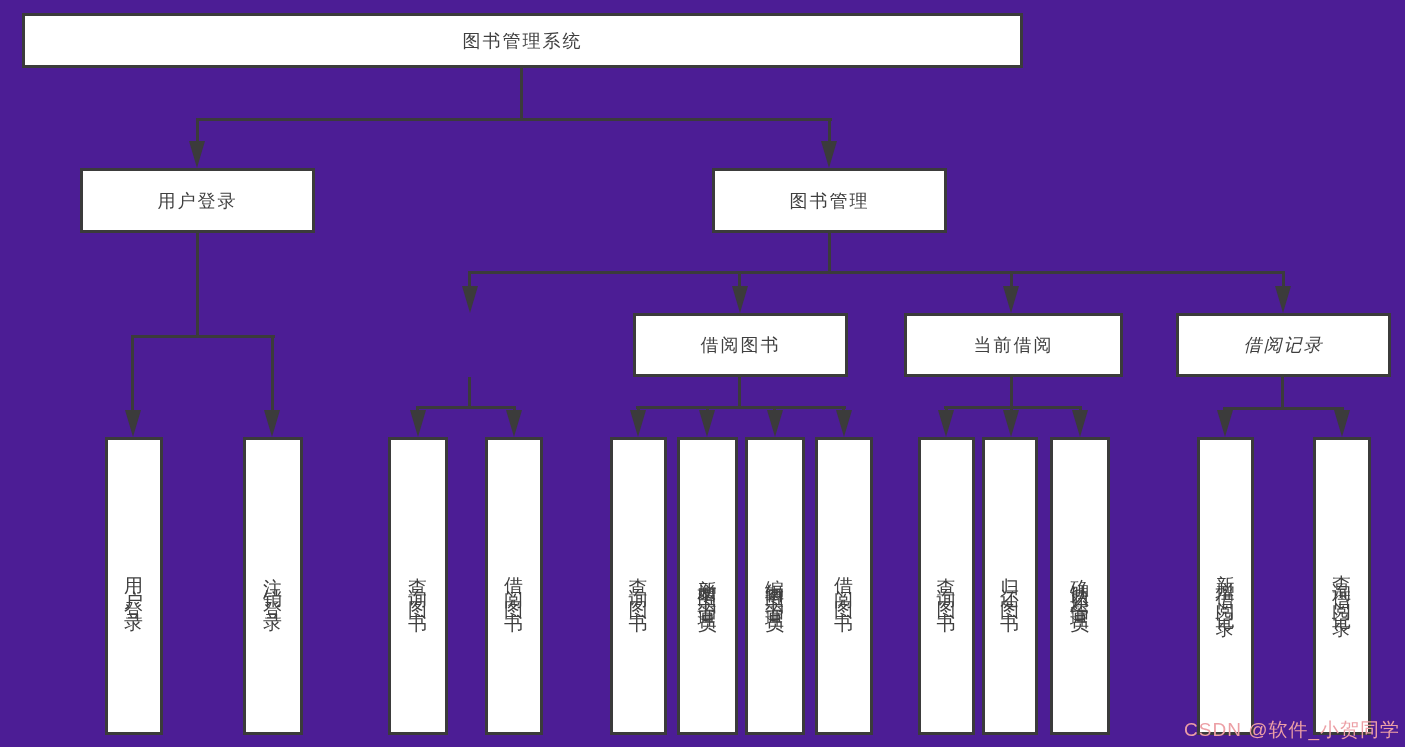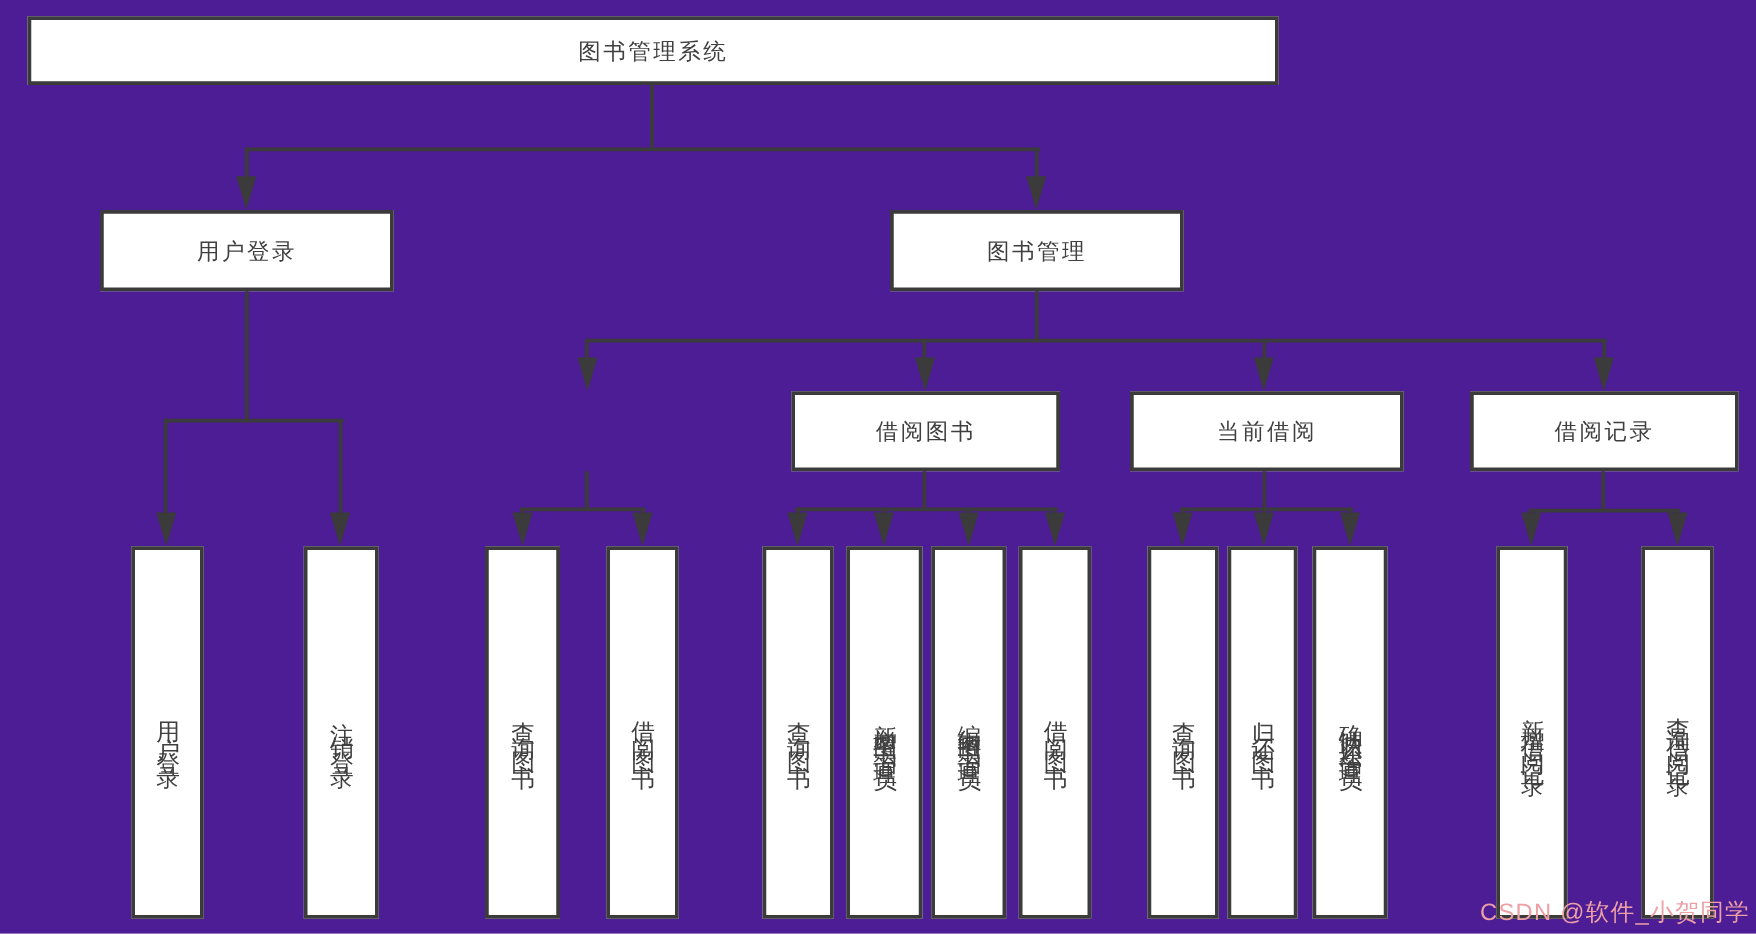--- a/index.html
+++ b/index.html
@@ -91,21 +91,21 @@
   <div class="ah" style="left:462px;  top:286px;"></div>
   <div class="line" style="left:738px;  top:271px; width:3px;   height:18px;"></div>
   <div class="ah" style="left:732px;  top:286px;"></div>
   <div class="line" style="left:1010px; top:271px; width:3px;   height:18px;"></div>
   <div class="ah" style="left:1003px; top:286px;"></div>
   <div class="line" style="left:1282px; top:271px; width:3px;   height:18px;"></div>
   <div class="ah" style="left:1275px; top:286px;"></div>
 
   <div class="box h" style="left:633px;  top:313px; width:215px; height:64px;">借阅图书</div>
   <div class="box h" style="left:904px;  top:313px; width:219px; height:64px;">当前借阅</div>
-  <div class="box h" style="left:1176px; top:313px; width:215px; height:64px;">借阅记录</div>
+  <div class="box h" style="left:1176px; top:313px; width:215px; height:64px;font-style:italic;">借阅记录</div>
 
   <div class="line" style="left:468px; top:377px; width:3px;   height:31px;"></div>
   <div class="line" style="left:416px; top:406px; width:100px; height:3px;"></div>
   <div class="line" style="left:416px; top:406px; width:3px;   height:8px;"></div>
   <div class="ah" style="left:410px; top:410px;"></div>
   <div class="line" style="left:513px; top:406px; width:3px;   height:8px;"></div>
   <div class="ah" style="left:506px; top:410px;"></div>
 
   <div class="line" style="left:738px; top:377px; width:3px;   height:31px;"></div>
   <div class="line" style="left:636px; top:406px; width:210px; height:3px;"></div>

